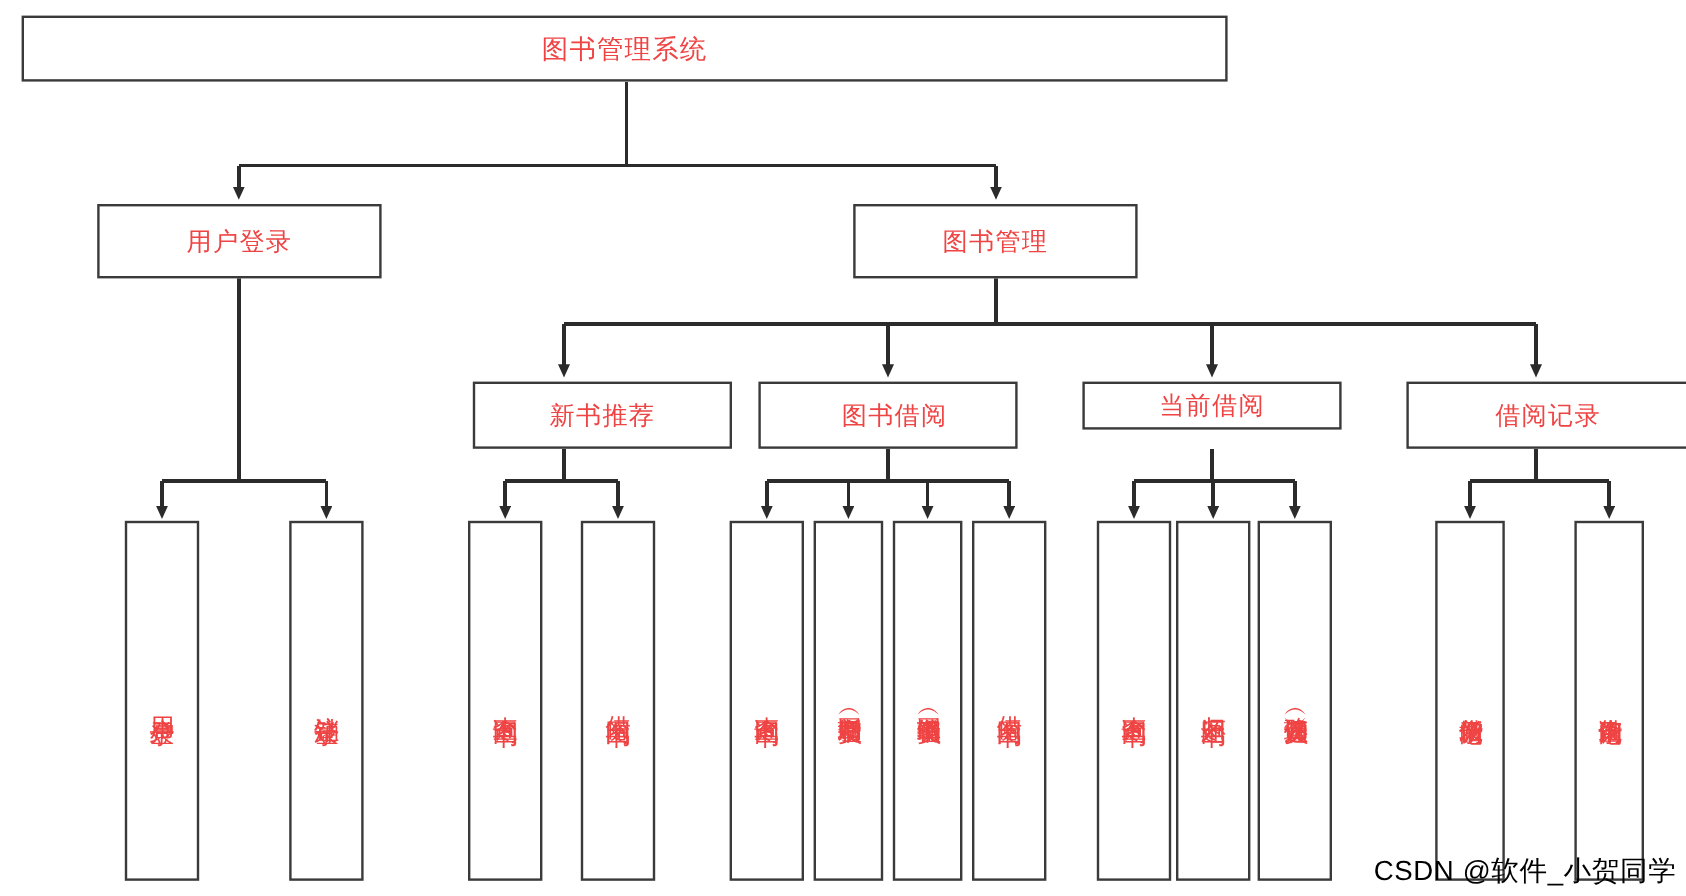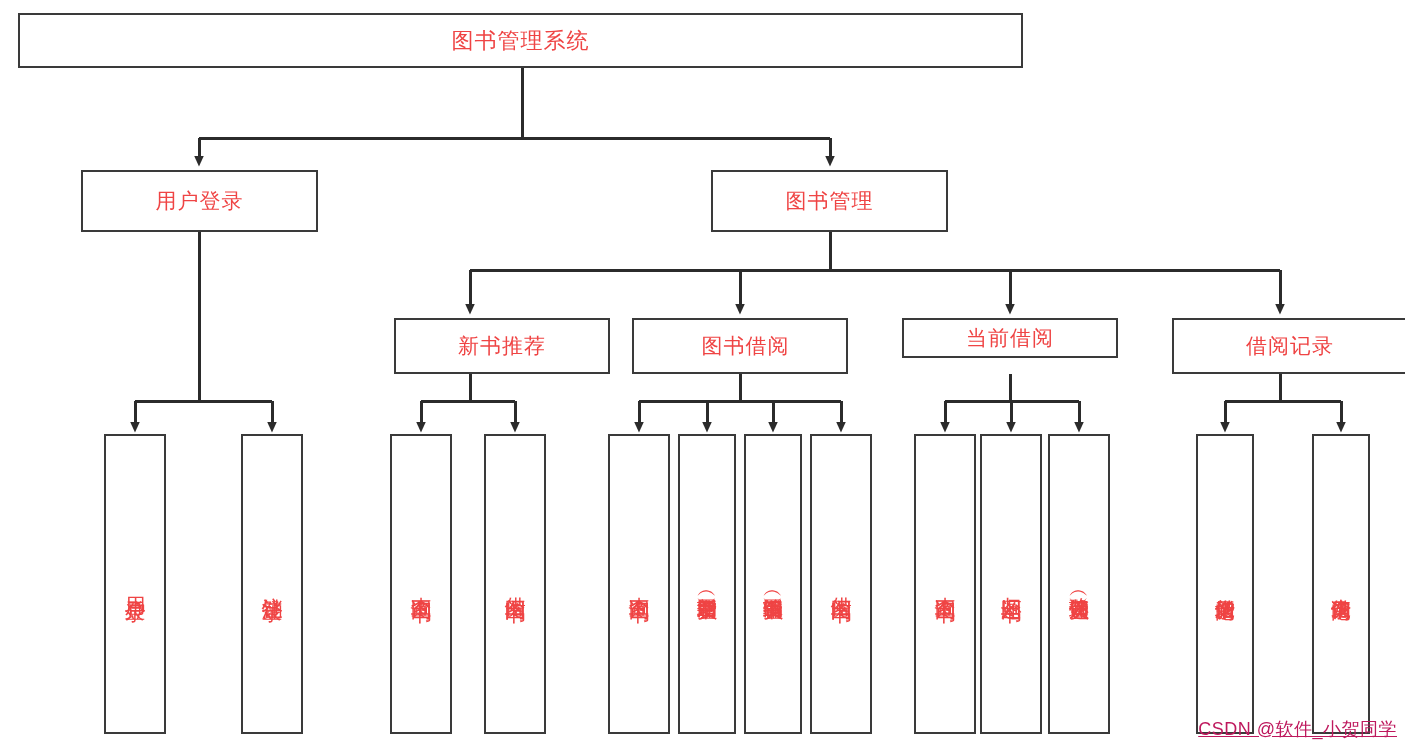--- a/index.html
+++ b/index.html
@@ -10,23 +10,23 @@
            border:2.5px solid #3a3a3a;display:flex;align-items:center;
            justify-content:center;}
   .nodebox .lbl{color:#ef4444;letter-spacing:1px;white-space:nowrap;font-family:Liberation Serif, serif;}
   .h-node .lbl{font-size:21px;line-height:1;}
   .root-node .lbl{font-size:22px;}
   .v-node{align-items:center;justify-content:center;}
   .v-node .lbl{writing-mode:vertical-rl;text-orientation:upright;
                font-size:21px;line-height:1.06;letter-spacing:2px;
                white-space:nowrap;}
   .v-node.tight .lbl{font-size:20px;letter-spacing:0.5px;}
-  #watermark{position:absolute;right:8px;bottom:6px;font-size:18px;
-             color:#be185d;letter-spacing:0.5px;white-space:nowrap;
-             pointer-events:none;text-decoration:underline;}
+  #watermark{position:absolute;right:8px;bottom:6px;font-size:23px;
+             color:#000000;letter-spacing:0.5px;white-space:nowrap;
+             pointer-events:none;}
 </style>
 </head>
 <body>
 
 <svg id="diagram" viewBox="0 0 1405 747" xmlns="http://www.w3.org/2000/svg">
   <defs>
     <marker id="arw" markerWidth="12" markerHeight="12" refX="1.5" refY="5" orient="auto" markerUnits="userSpaceOnUse">
       <path d="M0,0 L11,5 L0,10 z" fill="#2b2b2b"></path>
     </marker>
   </defs>

